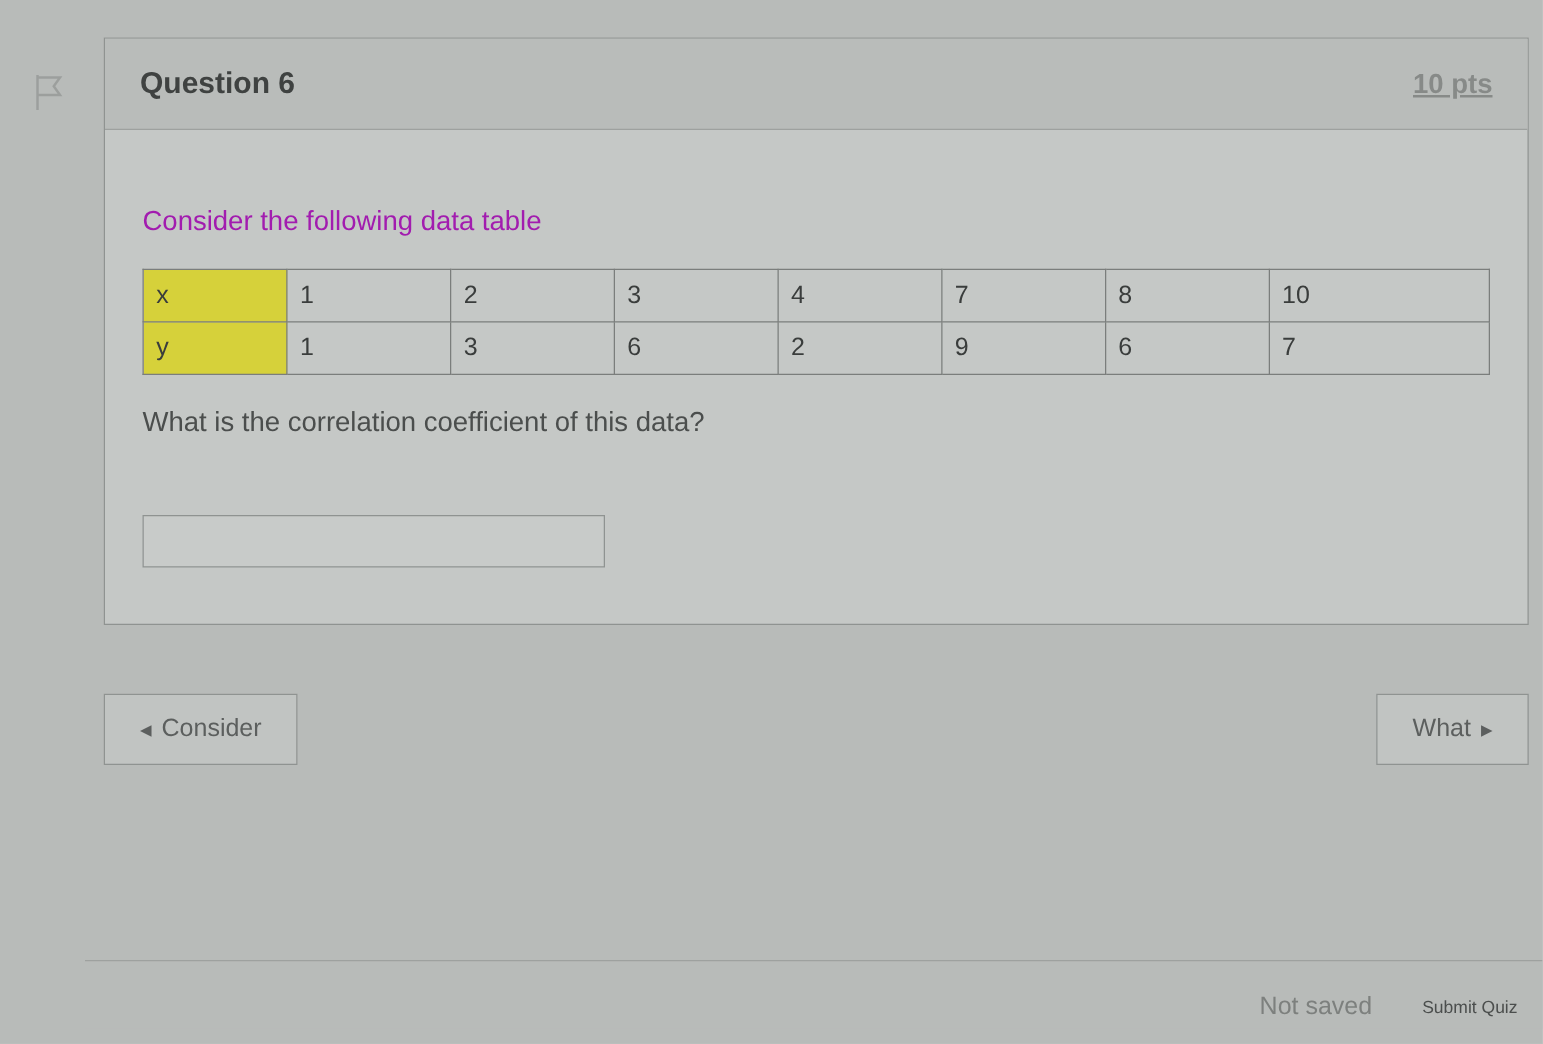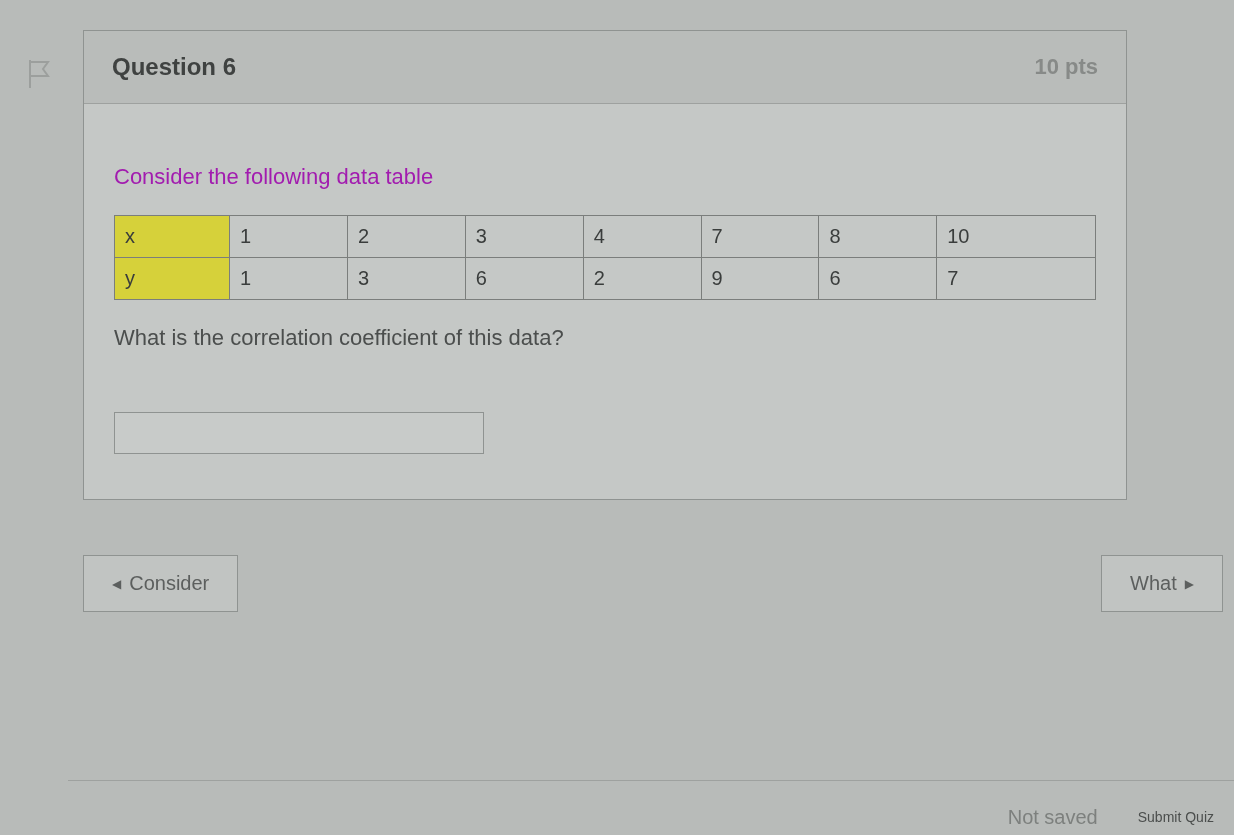--- a/index.html
+++ b/index.html
@@ -18,41 +18,42 @@
       position: absolute;
       top: 60px;
       left: 28px;
       width: 24px;
       height: 28px;
       opacity: 0.35;
     }
     .flag-icon svg { width: 100%; height: 100%; }
     .question-card {
       margin-left: 68px;
-      width: 1044px;
+      width: 1140px;
       border: 1px solid #8f9391;
       background: #c5c8c6;
     }
     .question-header {
       display: flex;
       justify-content: space-between;
       align-items: center;
       padding: 22px 28px;
       background: #b9bcba;
       border-bottom: 1px solid #9ea19f;
     }
     .question-title {
       font-size: 24px;
       font-weight: 700;
       color: #3f4241;
     }
     .question-points {
       font-size: 22px;
       font-weight: 600;
       color: #878a88;
+      text-decoration: underline;
     }
     .question-body {
       padding: 60px 30px 45px 30px;
     }
     .prompt-text {
       font-size: 22px;
       color: #a21caf;
       margin-bottom: 25px;
     }
     table.data-table {
@@ -99,21 +100,21 @@
       font-size: 20px;
       color: #5c5f5e;
       display: flex;
       align-items: center;
       gap: 8px;
       cursor: pointer;
     }
     .nav-btn .tri { font-size: 12px; }
     .footer-bar {
       position: absolute;
-      bottom: 0;
+      bottom: 12px;
       right: 0;
       left: 68px;
       height: 55px;
       border-top: 1px solid #9ea19f;
       background: #b8bbb9;
       display: flex;
       justify-content: flex-end;
       align-items: center;
       gap: 40px;
       padding-right: 20px;

